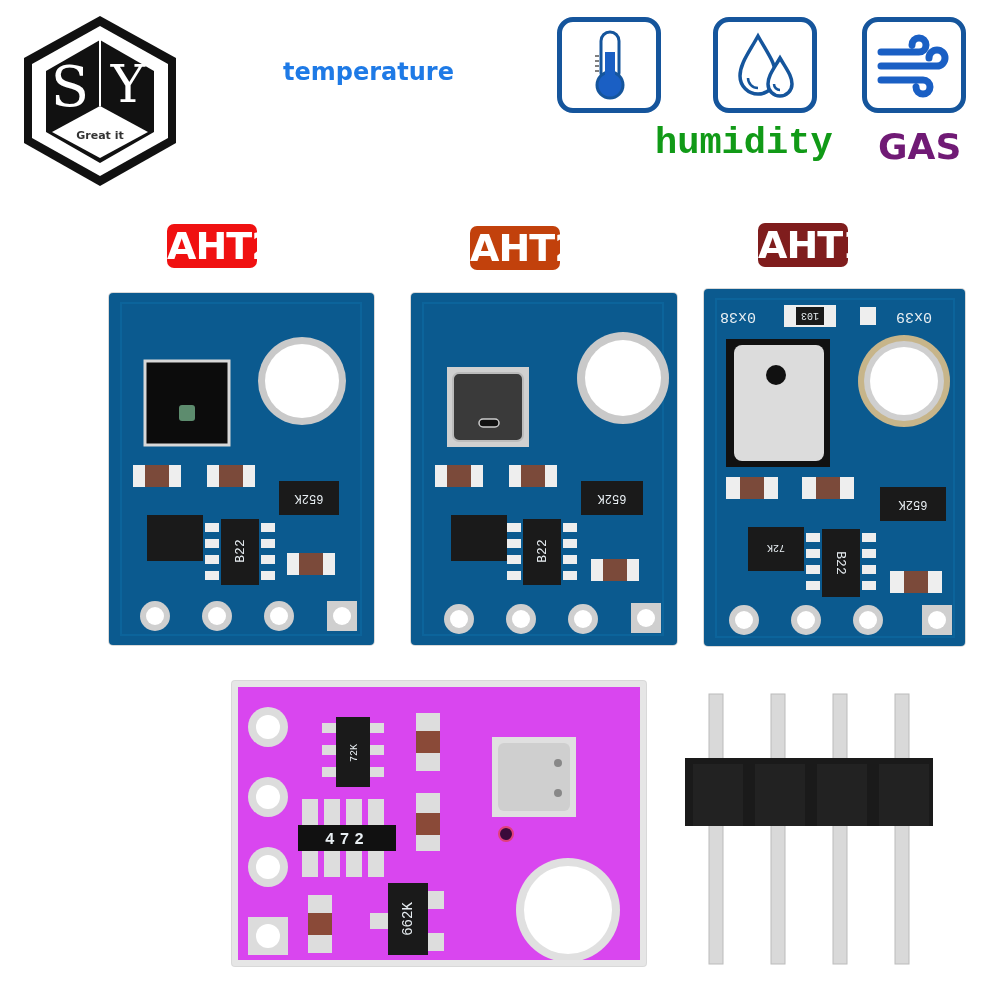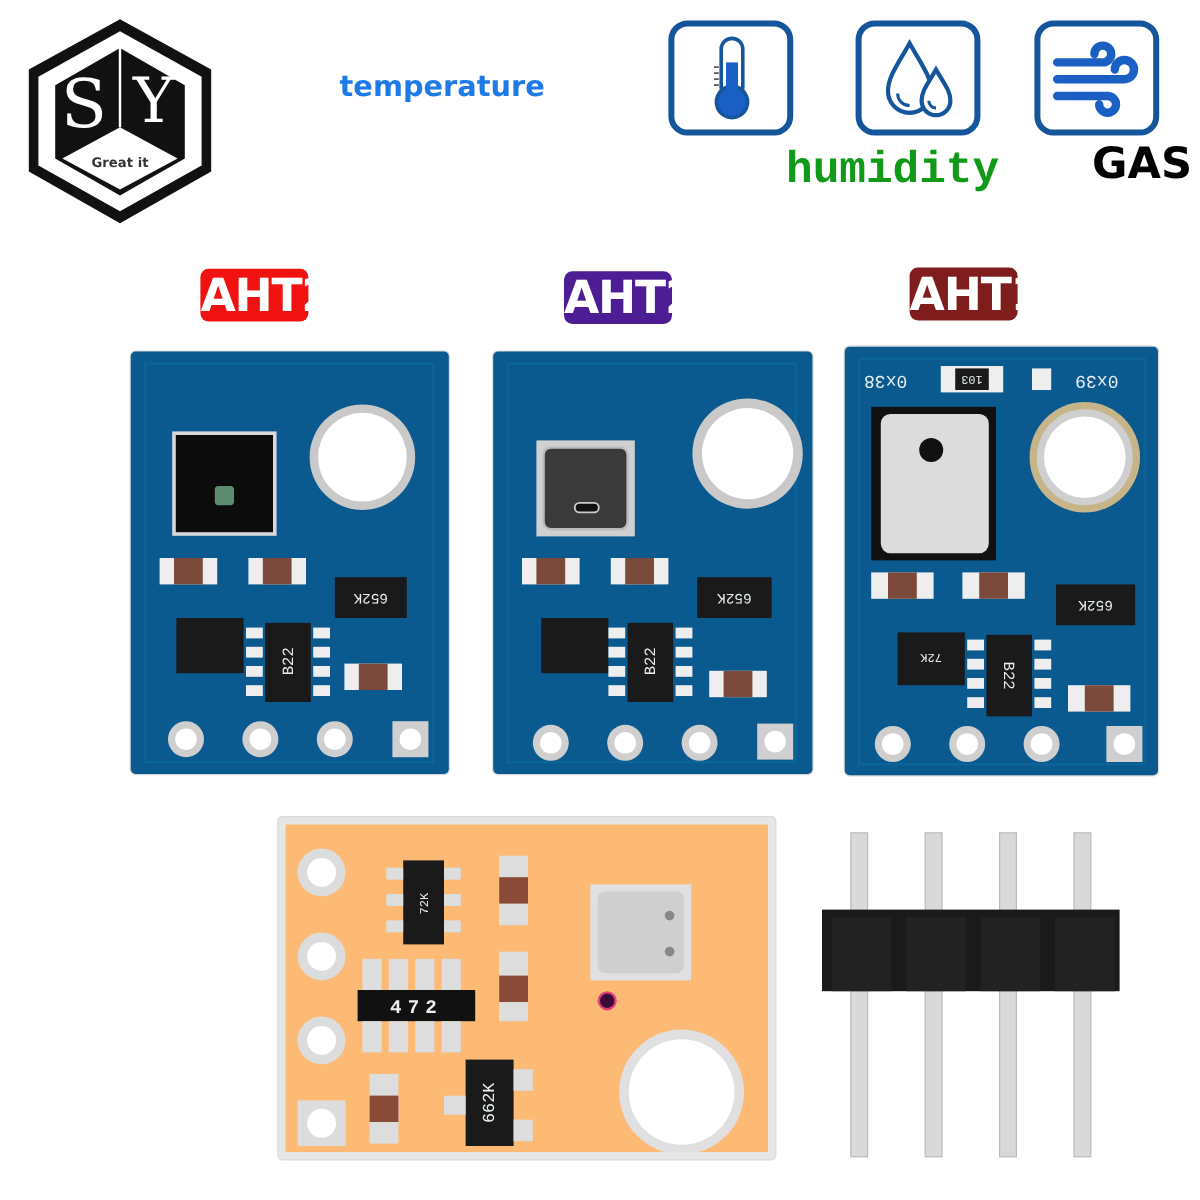--- a/index.html
+++ b/index.html
@@ -4,36 +4,36 @@
 <style>
   html,body{margin:0;padding:0;}
   body{width:1000px;height:1000px;background:#ffffff;position:relative;overflow:hidden;font-family:"Liberation Sans",sans-serif;}
   .abs{position:absolute;}
   
   .logo{left:8px;top:8px;width:185px;height:185px;}
   
   .feat-text{font-weight:bold;font-family:"DejaVu Sans",sans-serif;}
   .t-temp{left:283px;top:58px;font-size:24px;color:#1e7ae6;}
   .t-hum{left:655px;top:122px;font-size:37px;color:#119a17;font-family:Liberation Mono, monospace;}
-  .t-gas{left:878px;top:116px;font-size:36px;color:#000000;margin-left:32px;}
+  .t-gas{left:878px;top:126px;font-size:36px;color:#701a75;}
   .icon-box{width:104px;height:96px;border:5px solid #15559c;border-radius:16px;box-sizing:border-box;background:#fff;}
   .ib1{left:557px;top:17px;} .ib2{left:713px;top:17px;} .ib3{left:862px;top:17px;}
   .icon-box svg{position:absolute;left:0;top:0;width:94px;height:86px;}
   
   .model{height:44px;border-radius:7px;color:#fff;font-family:"DejaVu Sans",sans-serif;font-weight:bold;font-size:38px;line-height:44px;text-align:left;letter-spacing:-1px;}
   .m1{left:167px;top:224px;width:90px;background:#f01111;}
-  .m2{left:470px;top:226px;width:90px;background:#4c1d95;}
+  .m2{left:470px;top:226px;width:90px;background:#c2410c;}
   .m3{left:758px;top:223px;width:90px;background:#7f1d1d;}
   
   .board{border-radius:4px;box-shadow:0 0 0 1px rgba(0,0,0,0.15);}
   .blue{background:#0b5a8f;}
   .b1{left:109px;top:293px;width:265px;height:352px;}
   .b2{left:411px;top:293px;width:266px;height:352px;}
   .b3{left:704px;top:289px;width:261px;height:357px;}
-  .purple{left:232px;top:681px;width:414px;height:285px;background:#fdba74;border:6px solid #e6e6e6;box-sizing:border-box;border-radius:3px;}
+  .purple{left:232px;top:681px;width:414px;height:285px;background:#d946ef;border:6px solid #e6e6e6;box-sizing:border-box;border-radius:3px;}
   .board svg{position:absolute;left:0;top:0;width:100%;height:100%;}
   .silk{font-family:"Liberation Mono",monospace;fill:#e8eef2;}
   .header{left:683px;top:688px;width:260px;height:280px;}
 </style>
 </head>
 <body>
 
 <div class="abs logo">
   <svg viewBox="0 0 185 185" width="185" height="185">
     <polygon points="92,8 168,50 168,135 92,178 16,135 16,50" fill="#111"></polygon>

